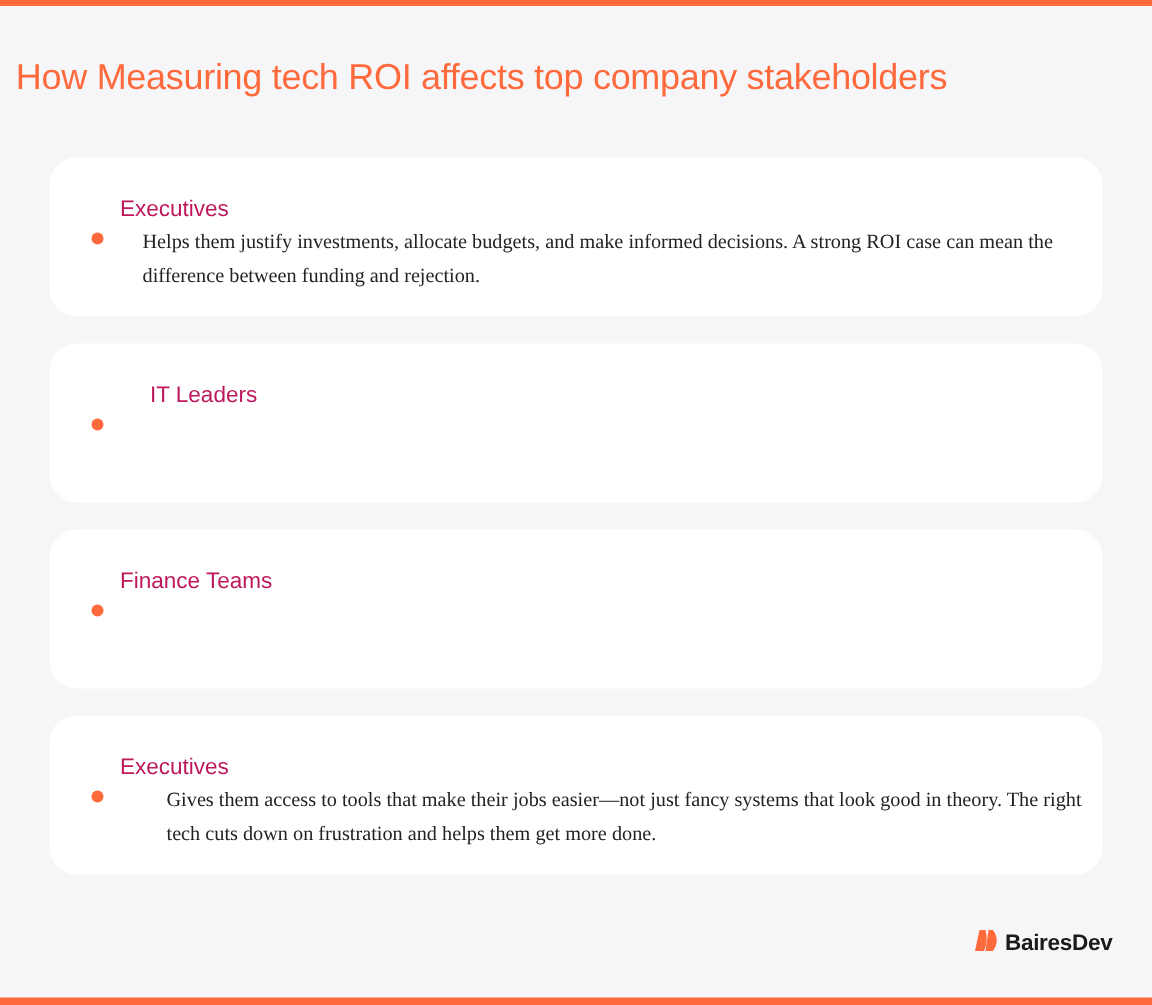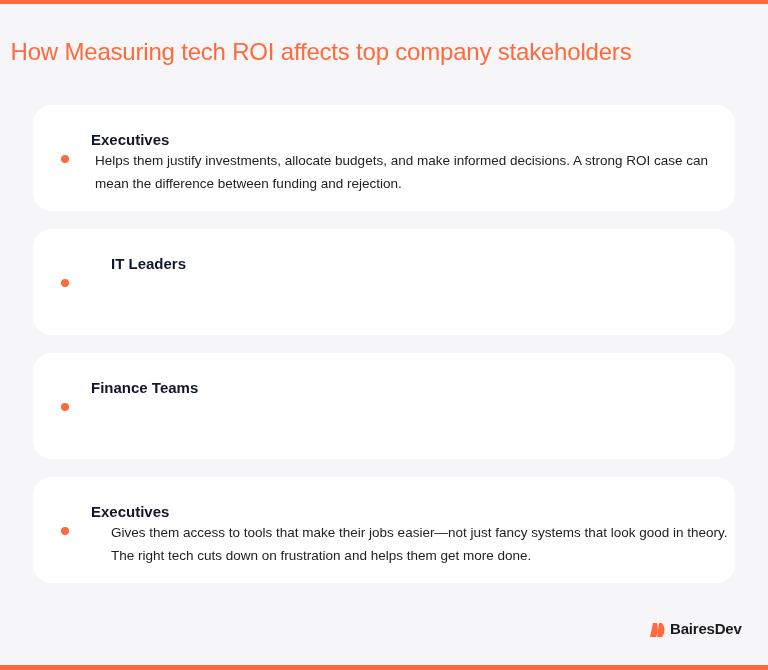--- a/index.html
+++ b/index.html
@@ -18,27 +18,27 @@
   }
   .card {
     position: absolute; left: 33px; width: 702px;
     background: #ffffff; border-radius: 18px;
   }
   .card .dot {
     position: absolute; left: 28px; width: 8px; height: 8px; border-radius: 50%;
     background: #ff6a3d;
   }
   .card .head {
-    position: absolute; left: 58px; font-size: 15px; font-weight: bold; color: #0f172a;
+    position: absolute; left: 47px; font-size: 15px; font-weight: normal; color: #be185d;
   }
   .card .body {
-    position: absolute; left: 62px; width: 630px; font-size: 13.5px; line-height: 23px; color: #222;
+    position: absolute; left: 62px; width: 630px; font-size: 13.5px; line-height: 23px; color: #222; font-family: Liberation Serif, serif;
   }
   .logo {
-    position: absolute; left: 650px; top: 620px; display: flex; align-items: flex-end; gap: 4px;
+    position: absolute; left: 650px; top: 620px; display: flex; align-items: flex-start; gap: 4px;
   }
   .logo-mark { width: 16px; height: 14px; }
   .logo-text { font-size: 15px; font-weight: bold; color: #1a1a1a; letter-spacing: -0.2px; }
 </style>
 </head>
 <body>
 
 <div class="bar-top"></div>
 
 <h1 class="title">How Measuring tech ROI affects top company stakeholders</h1>

